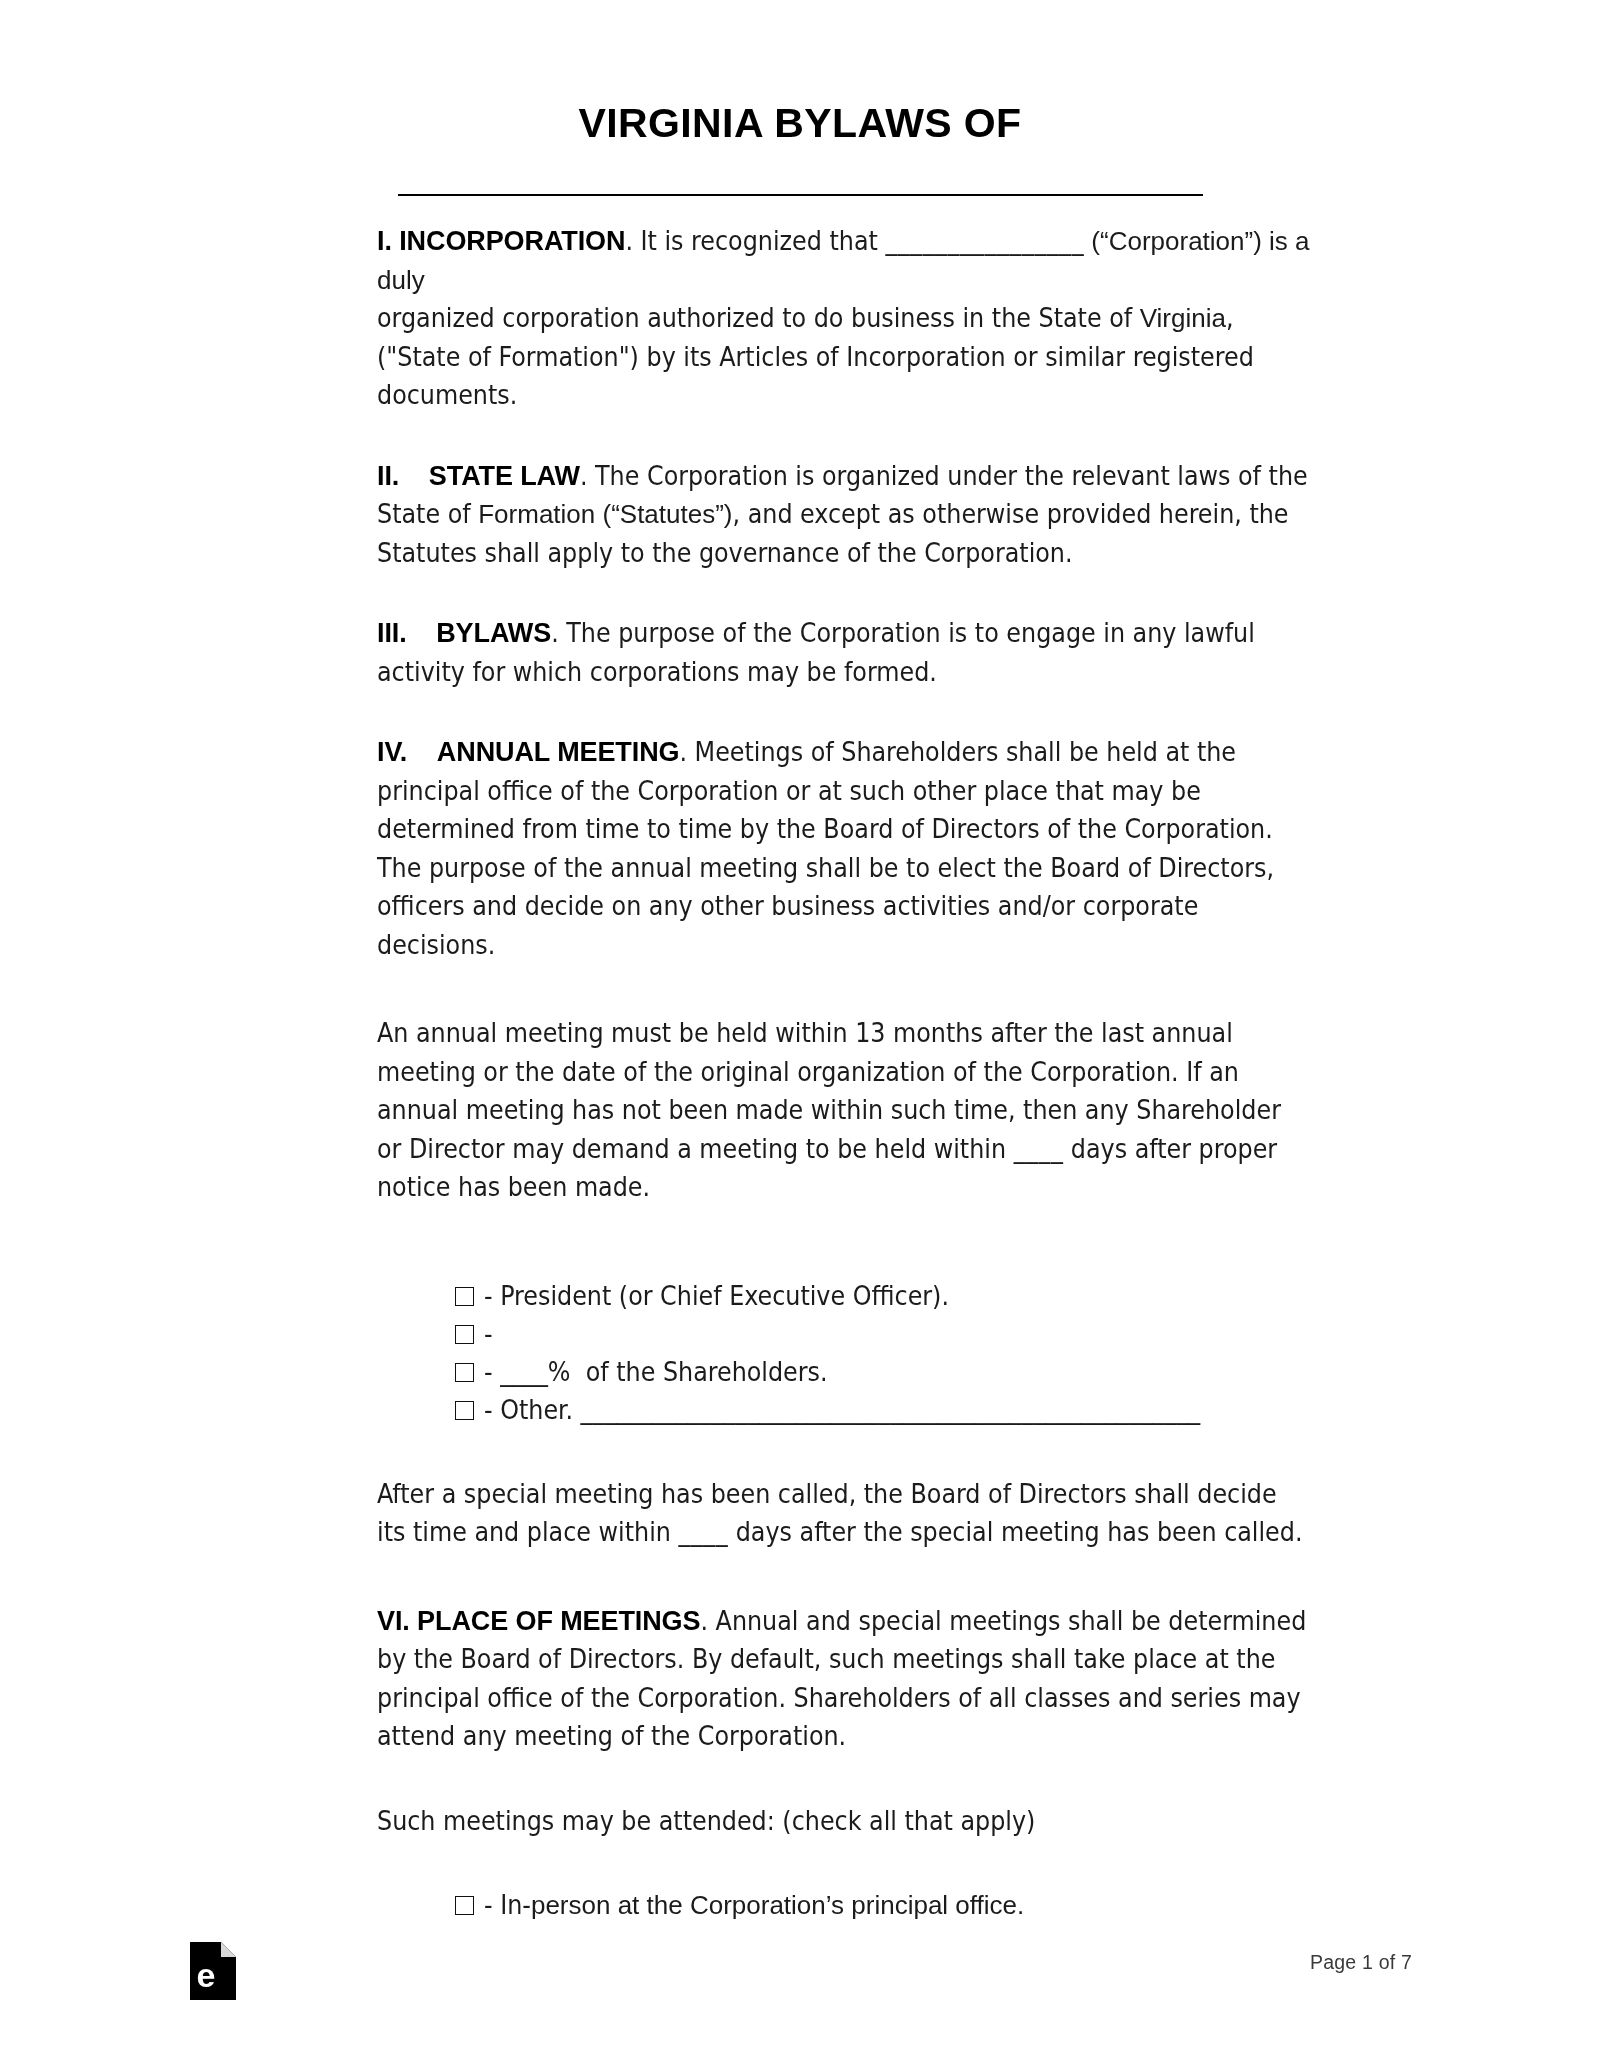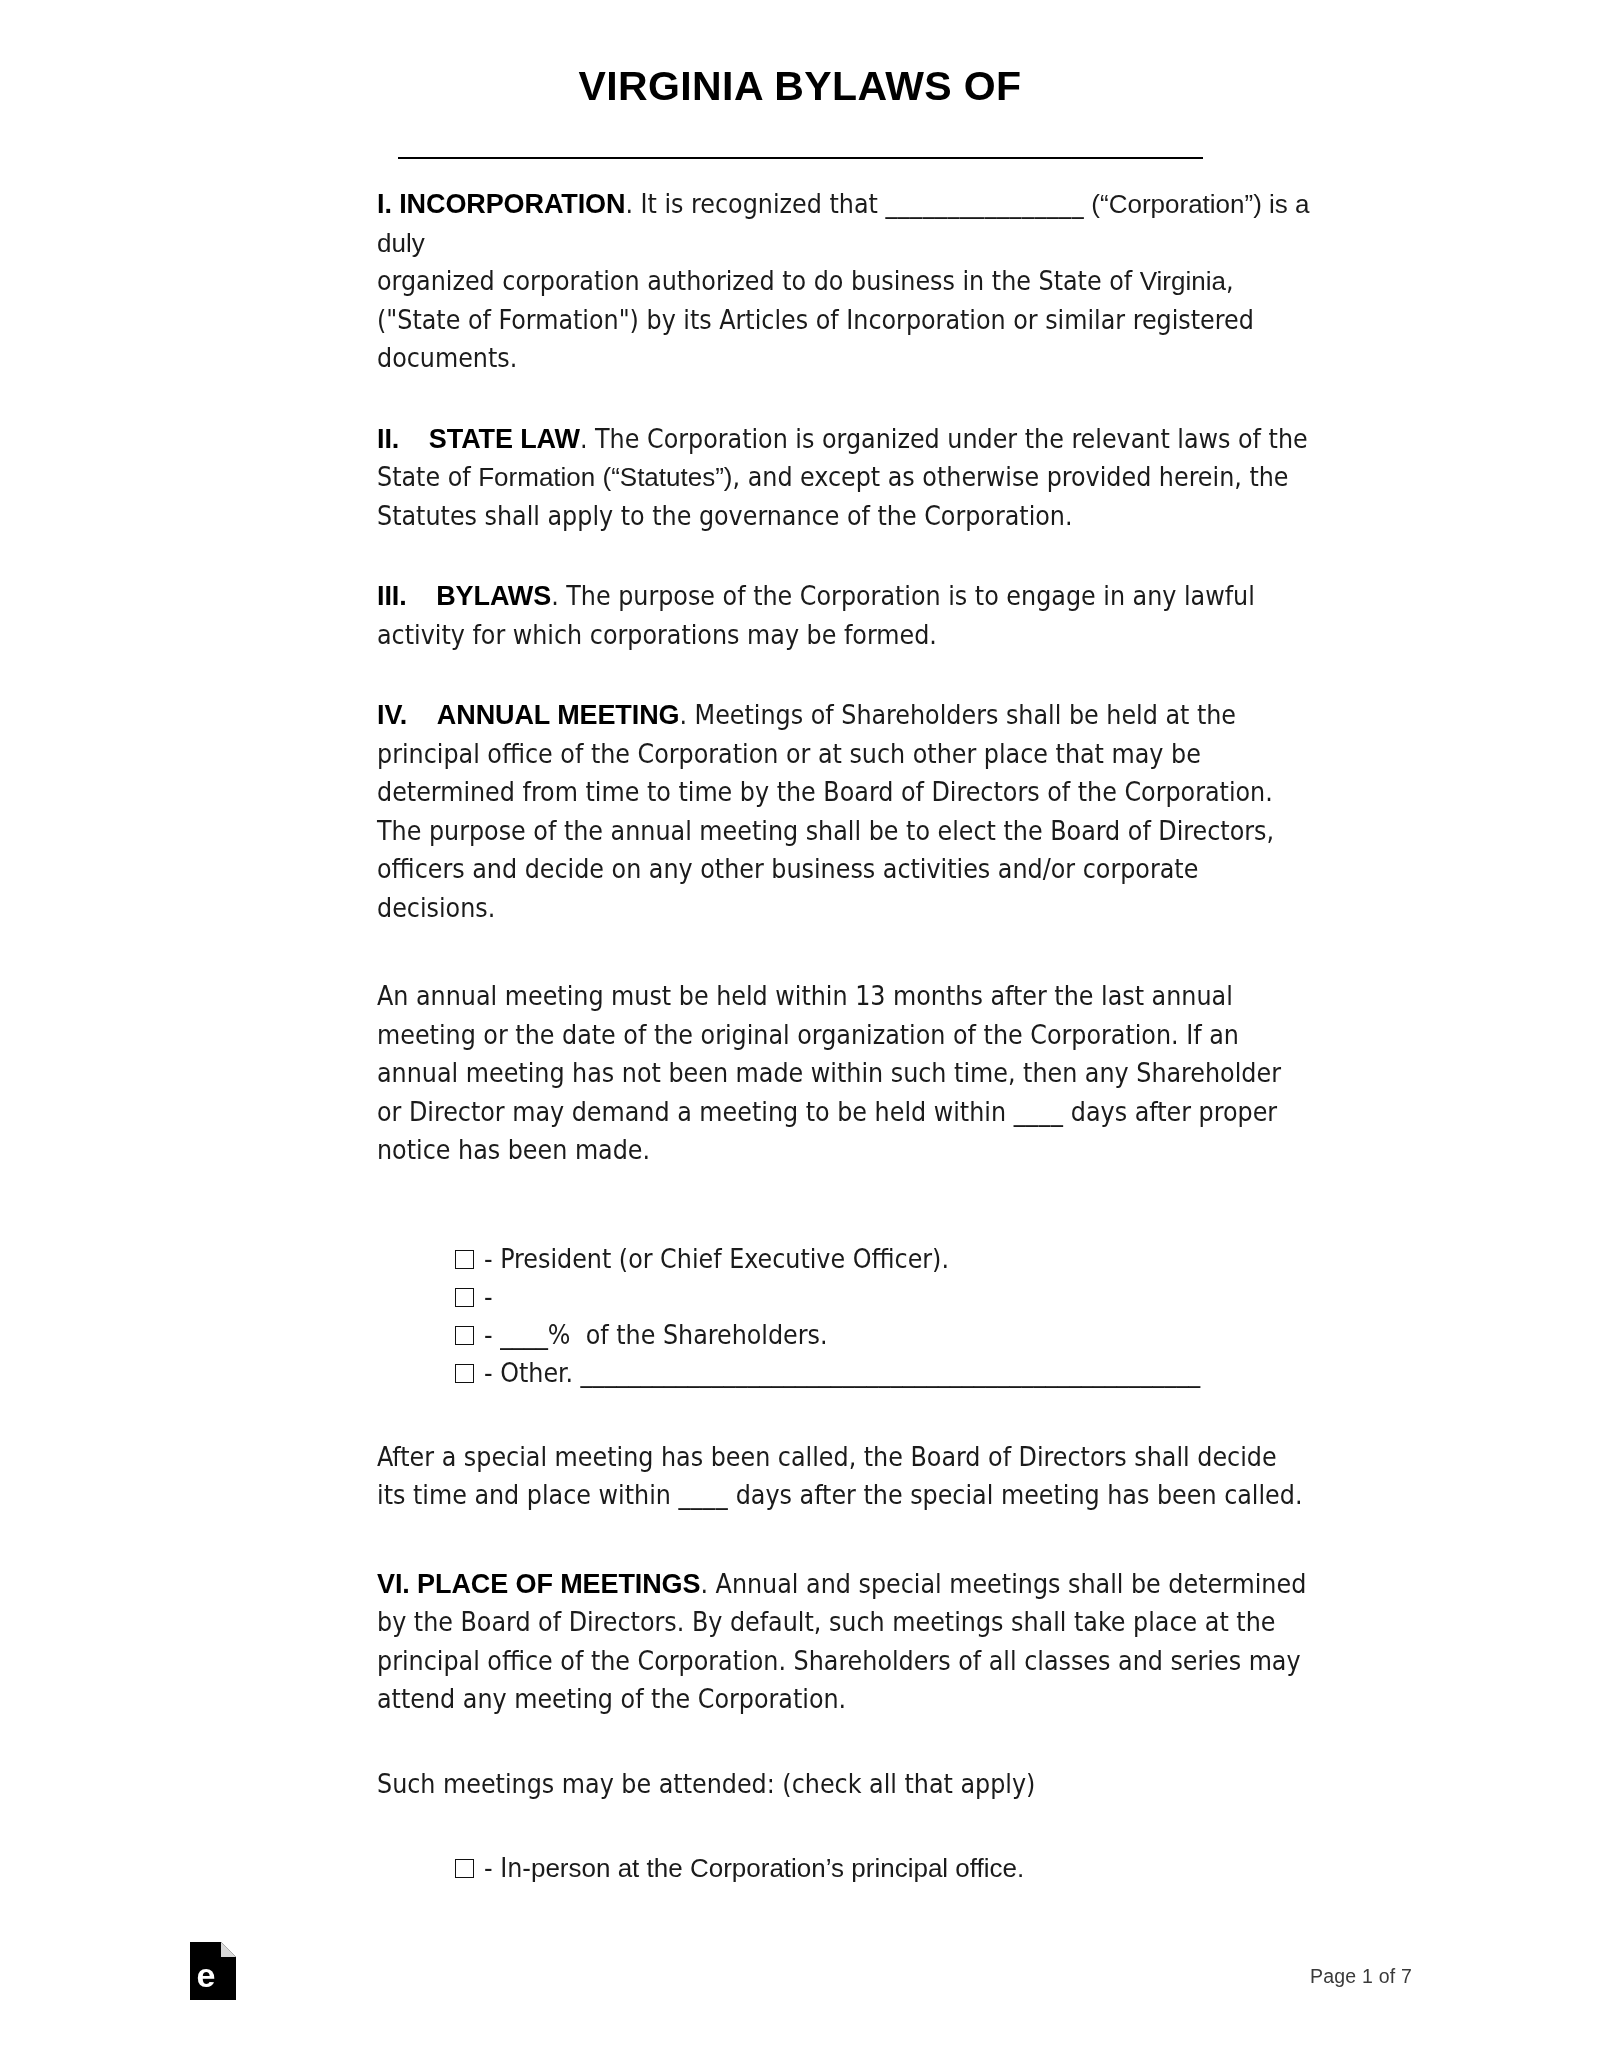--- a/index.html
+++ b/index.html
@@ -18,21 +18,21 @@
   .page {
     position: relative;
     width: 1600px;
     height: 2070px;
     background: #ffffff;
     box-sizing: border-box;
   }
 
   
   .title-block {
-    padding-top: 64px;
+    padding-top: 101px;
     text-align: center;
   }
   .doc-title {
     font-family: "Liberation Sans", sans-serif;
     font-weight: bold;
     font-size: 41px;
     letter-spacing: 0.4px;
     color: #000;
     margin: 0;
     line-height: 1.1;
@@ -131,21 +131,21 @@
     position: absolute;
     left: 190px;
     bottom: 70px;
     width: 46px;
     height: 58px;
   }
   .logo svg { display: block; }
   .page-num {
     position: absolute;
     right: 188px;
-    bottom: 82px;
+    bottom: 96px;
     font-family: "Liberation Sans", sans-serif;
     font-size: 19.5px;
     color: #3a3a3a;
     letter-spacing: 0.2px;
   }
 </style>
 </head>
 <body>
 
 <div class="page">

